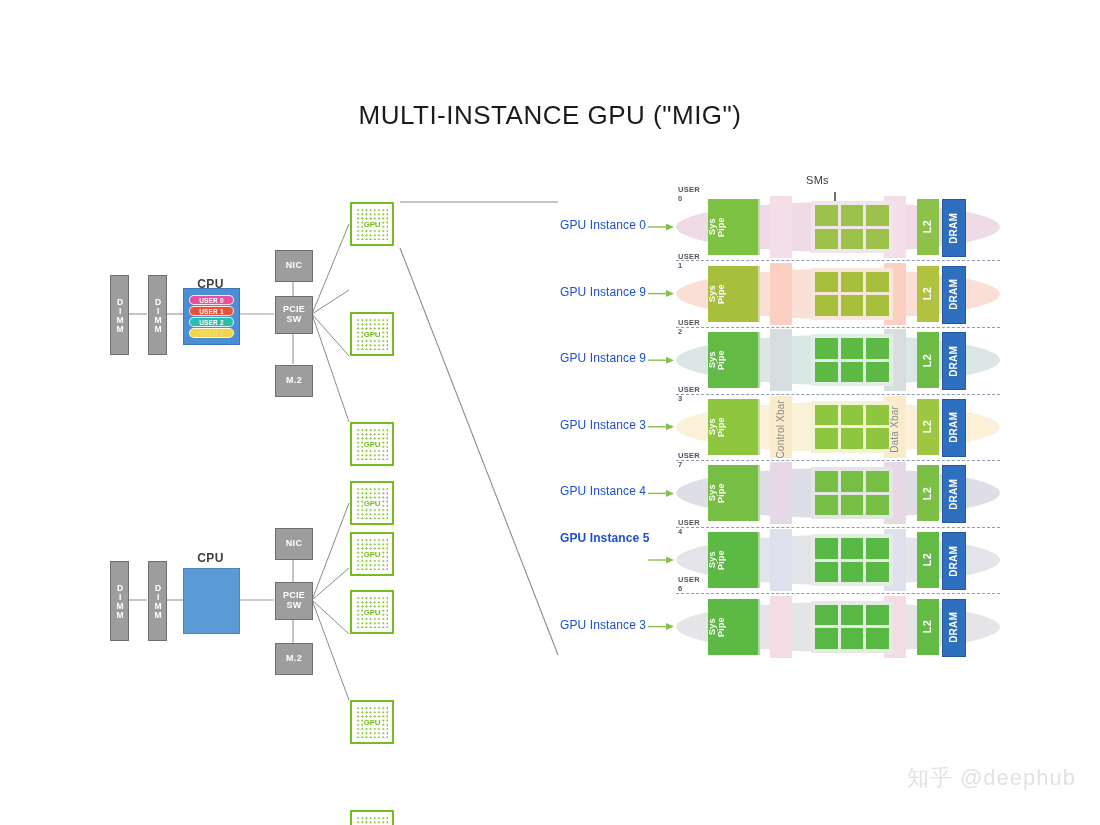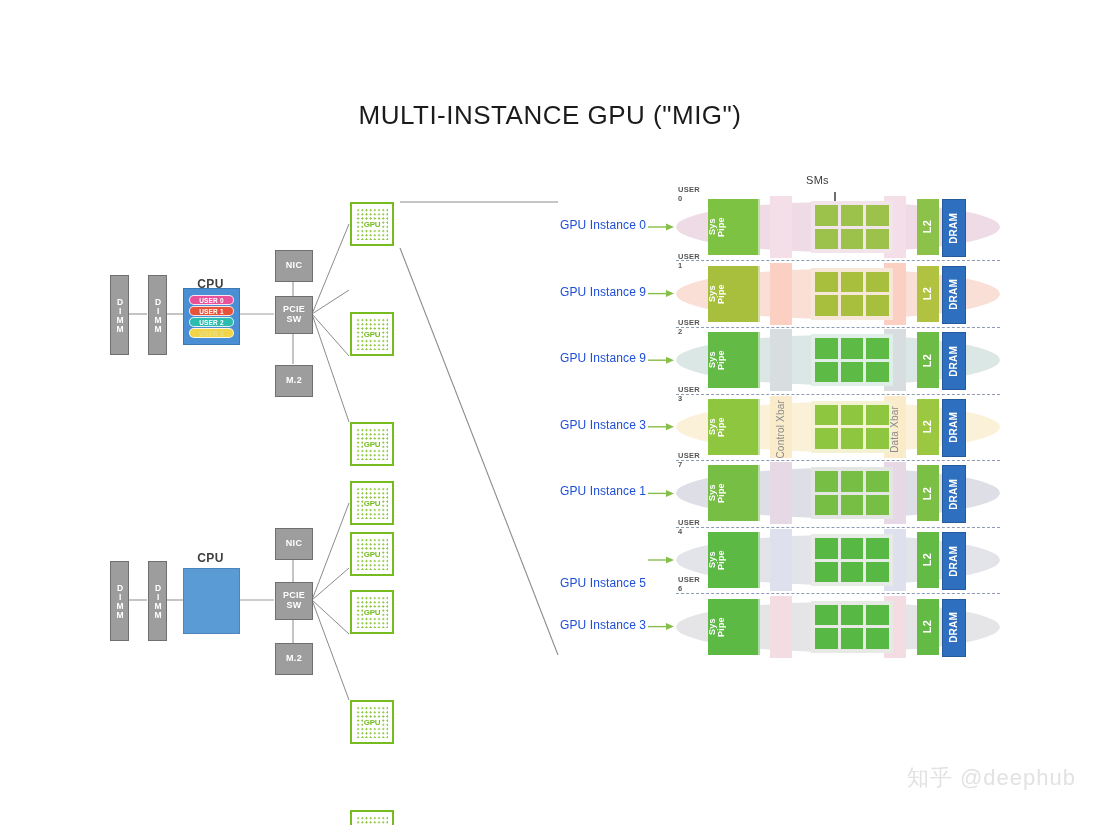--- a/index.html
+++ b/index.html
@@ -343,21 +343,21 @@
         <div class="sm" style="background: rgb(118, 190, 68);"></div>
       </div>
       <div class="l2" style="background: rgb(124, 191, 69);">
         <span class="vtxt">L2</span>
       </div>
       <div class="dram">
         <span class="vtxt">DRAM</span>
       </div>
     </div>
     <div class="rowsep" style="top: 526.7px;"></div>
-    <div class="instlabel" style="left: 560px; top: 484.4px;">GPU Instance 1</div>
+    <div class="instlabel" style="left: 560px; top: 484.4px;">GPU Instance 4</div>
     <div class="abs userlabel" style="left: 678px; top: 518px;">USER 4</div>
     <div class="row" style="top: 529px;">
       <div class="halo" style="background: rgb(226, 228, 234);"></div>
       <div class="tint" style="left: 94px; width: 22px; background: rgb(223, 224, 238);"></div>
       <div class="tint" style="left: 208px; width: 22px; background: rgb(223, 224, 238);"></div>
       <div class="syspipe" style="background: rgb(91, 185, 68);">
         <span class="vtxt sm" style="white-space: pre;">Sys
 Pipe</span>
       </div>
       <div class="smpanel" style="background: rgb(230, 235, 230);">
@@ -369,21 +369,21 @@
         <div class="sm" style="background: rgb(87, 184, 67);"></div>
       </div>
       <div class="l2" style="background: rgb(99, 186, 68);">
         <span class="vtxt">L2</span>
       </div>
       <div class="dram">
         <span class="vtxt">DRAM</span>
       </div>
     </div>
     <div class="rowsep" style="top: 593.3px;"></div>
-    <div class="instlabel" style="left: 560px; top: 576px;">GPU Instance 5</div>
+    <div class="instlabel" style="left: 560px; top: 531px; font-weight: bold;">GPU Instance 5</div>
     <div class="abs userlabel" style="left: 678px; top: 575px;">USER 6</div>
     <div class="row" style="top: 595.6px;">
       <div class="halo" style="background: rgb(229, 229, 231);"></div>
       <div class="tint" style="left: 94px; width: 22px; background: rgb(244, 221, 226);"></div>
       <div class="tint" style="left: 208px; width: 22px; background: rgb(244, 221, 226);"></div>
       <div class="syspipe" style="background: rgb(91, 185, 68);">
         <span class="vtxt sm" style="white-space: pre;">Sys
 Pipe</span>
       </div>
       <div class="smpanel" style="background: rgb(231, 234, 228);">

